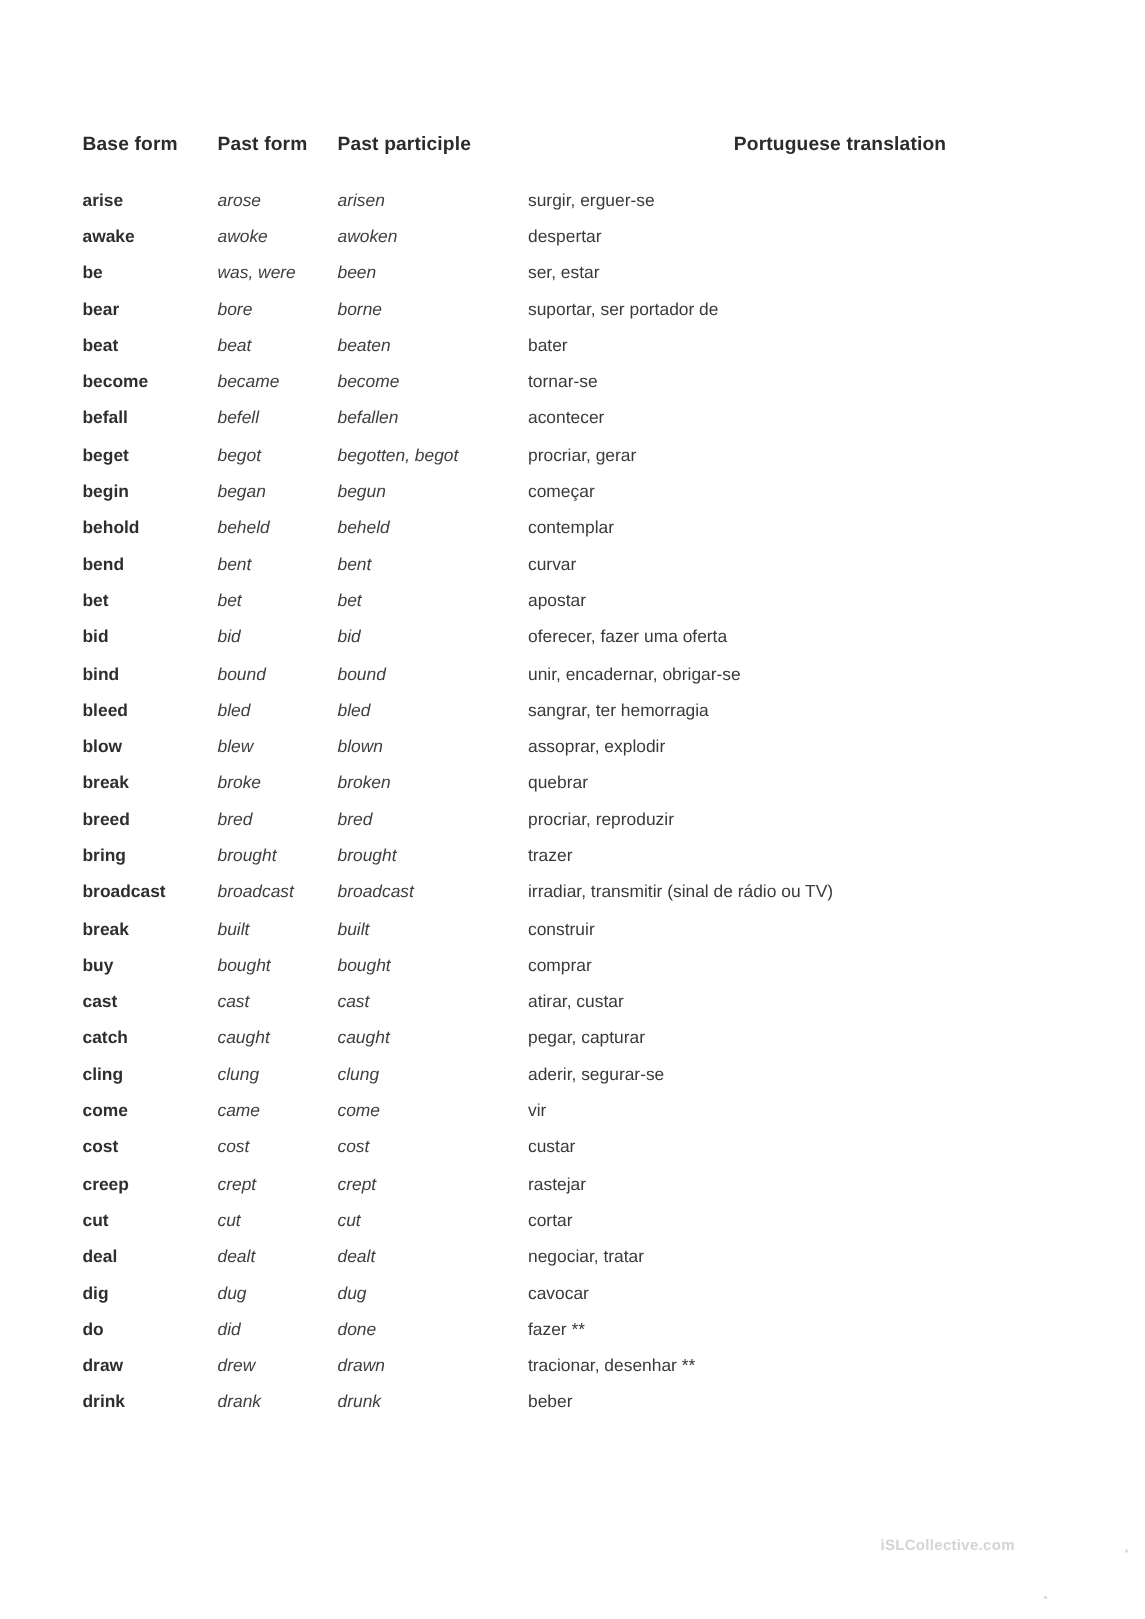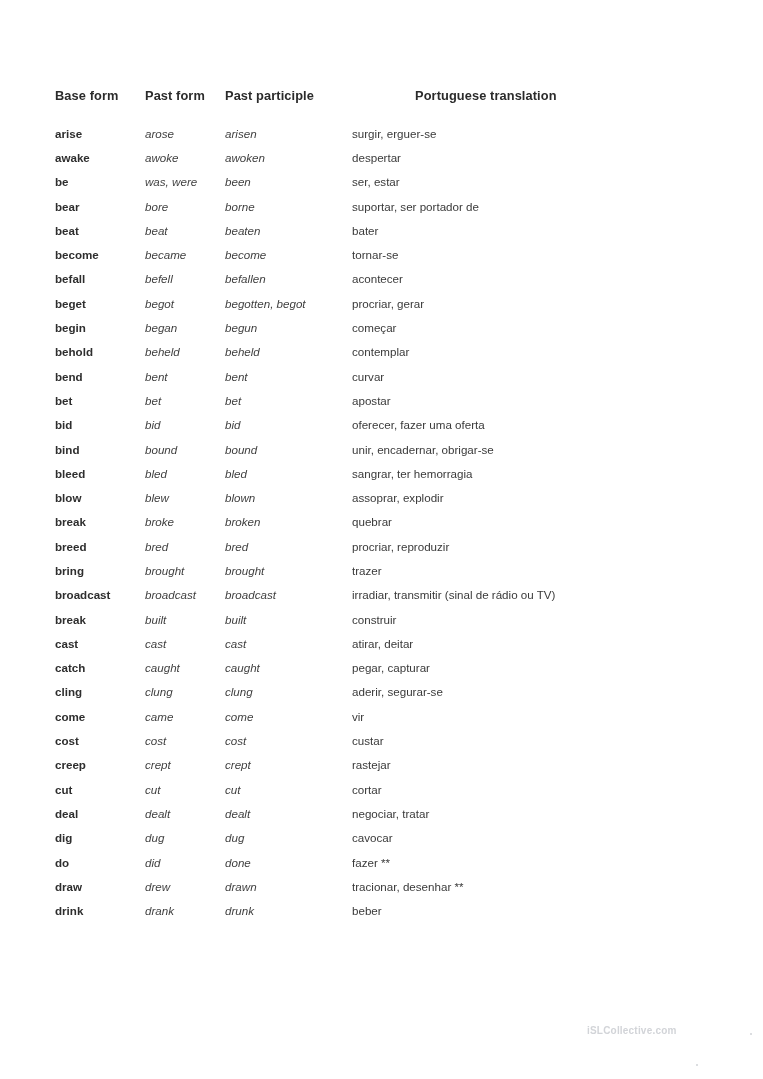--- a/index.html
+++ b/index.html
@@ -43,20 +43,21 @@
     font-size: 12.8px;
     color: #2b2b2b;
     padding: 0 0 18px 0;
     vertical-align: top;
     letter-spacing: 0.1px;
     white-space: nowrap;
   }
 
   .verb-table thead th.th-translation {
     padding-left: 63px;
+    text-align: center;
   }
 
   .verb-table tbody td {
     font-size: 11.6px;
     color: #3a3a3a;
     height: 24.3px;
     padding: 0;
     vertical-align: middle;
     white-space: nowrap;
   }
@@ -246,24 +247,30 @@
           <td class="cell-participle">broadcast</td>
           <td class="cell-translation">irradiar, transmitir (sinal de rádio ou TV)</td>
         </tr>
         <tr>
           <td class="cell-base">break</td>
           <td class="cell-past">built</td>
           <td class="cell-participle">built</td>
           <td class="cell-translation">construir</td>
         </tr>
         <tr>
+          <td class="cell-base">buy</td>
+          <td class="cell-past">bought</td>
+          <td class="cell-participle">bought</td>
+          <td class="cell-translation">comprar</td>
+        </tr>
+        <tr>
           <td class="cell-base">cast</td>
           <td class="cell-past">cast</td>
           <td class="cell-participle">cast</td>
-          <td class="cell-translation">atirar, deitar</td>
+          <td class="cell-translation">atirar, custar</td>
         </tr>
         <tr>
           <td class="cell-base">catch</td>
           <td class="cell-past">caught</td>
           <td class="cell-participle">caught</td>
           <td class="cell-translation">pegar, capturar</td>
         </tr>
         <tr>
           <td class="cell-base">cling</td>
           <td class="cell-past">clung</td>

